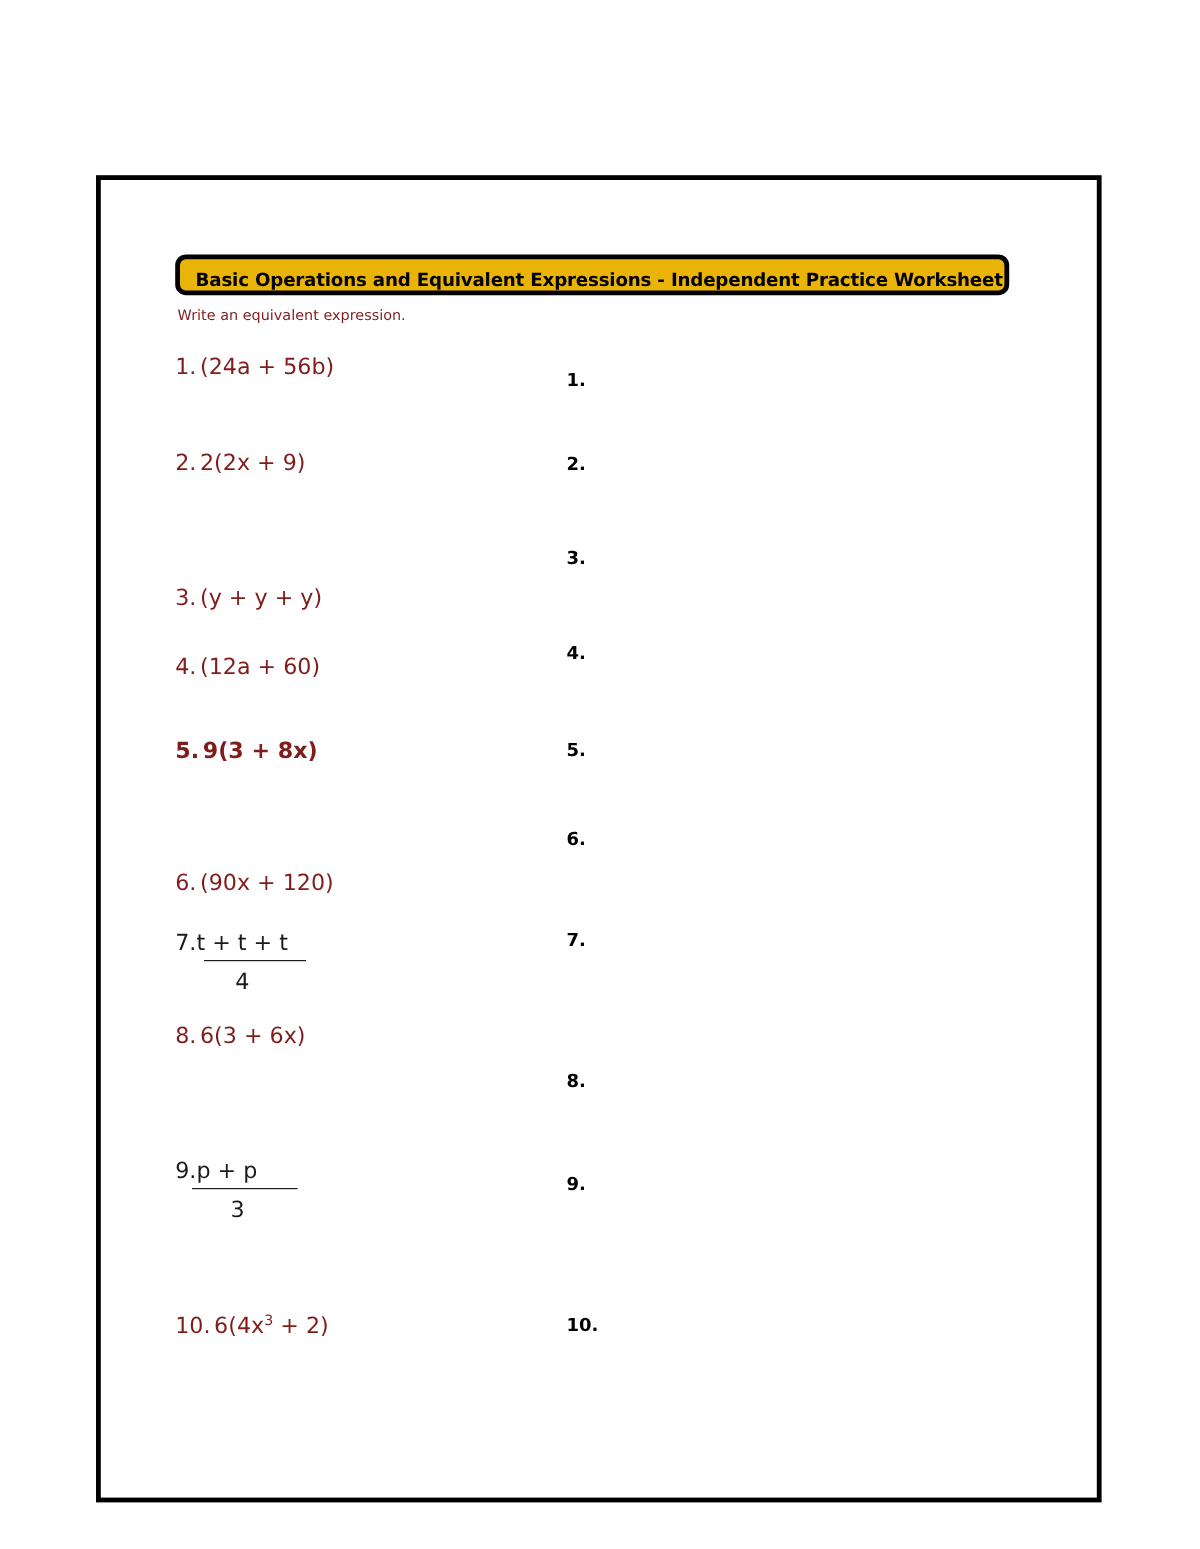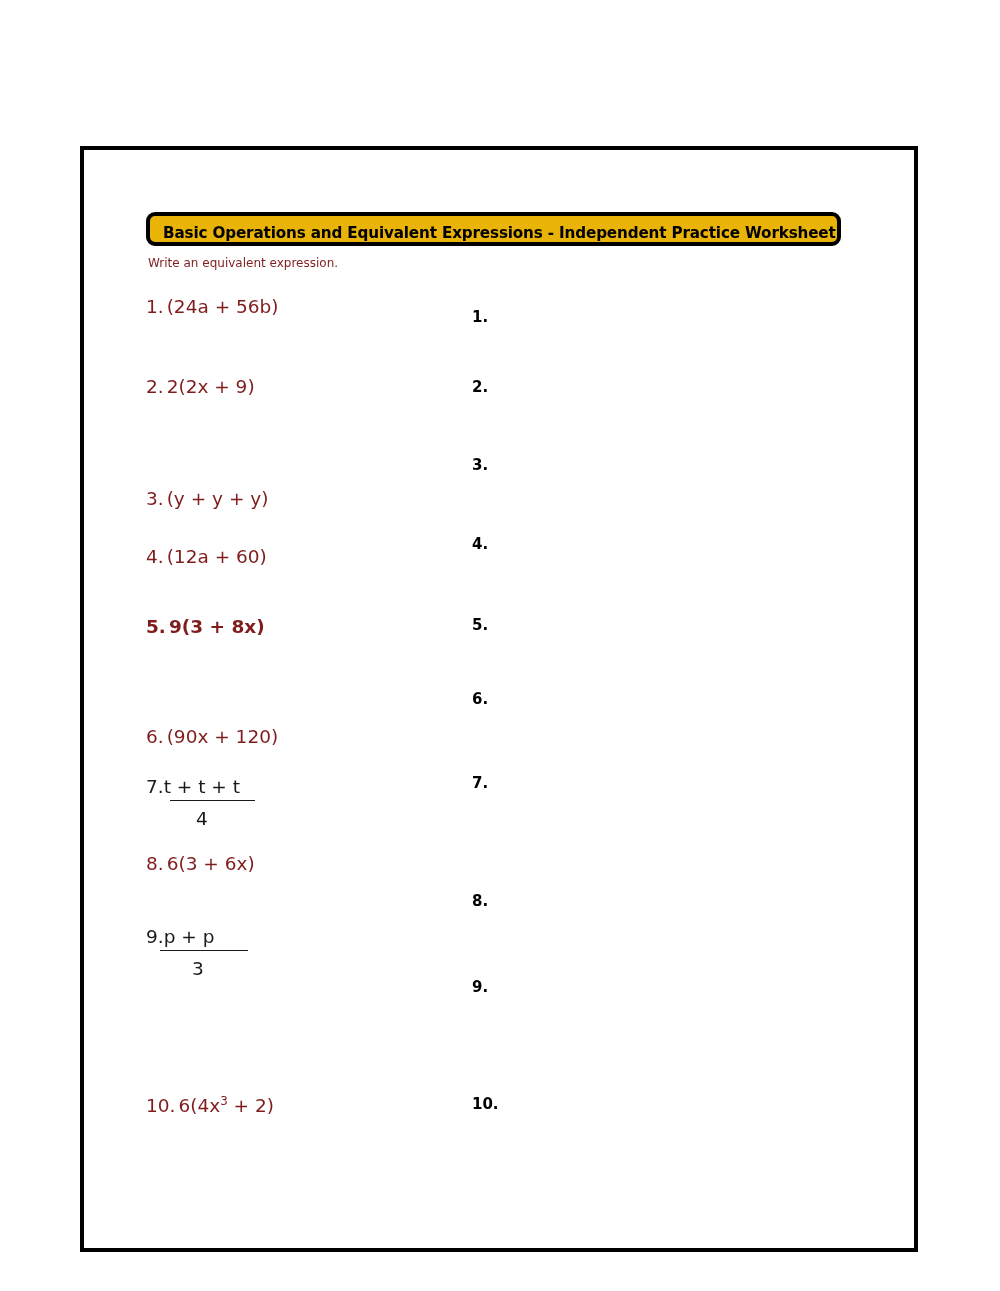--- a/index.html
+++ b/index.html
@@ -167,21 +167,21 @@
         <span class="num">7.</span><span>t + t + t</span>
       </span>
       <span class="frac-bar" style="left:24px; top:24px; width:85px;"></span>
       <span class="frac-den" style="left:50px; top:32px;">4</span>
     </div>
 
     <div class="problem" style="top:703px;">
       <span class="num">8.</span><span>6(3 + 6x)</span>
     </div>
 
-    <div class="frac-wrap" style="top:776px;">
+    <div class="frac-wrap" style="top:816px;">
       <span class="frac-line1">
         <span class="num">9.</span><span>p + p</span>
       </span>
       <span class="frac-bar" style="left:14px; top:24px; width:88px;"></span>
       <span class="frac-den" style="left:46px; top:32px;">3</span>
     </div>
 
     <div class="problem" style="top:945px;">
       <span class="num">10.</span><span>6(4x</span><sup>3</sup><span> + 2)</span>
     </div>

